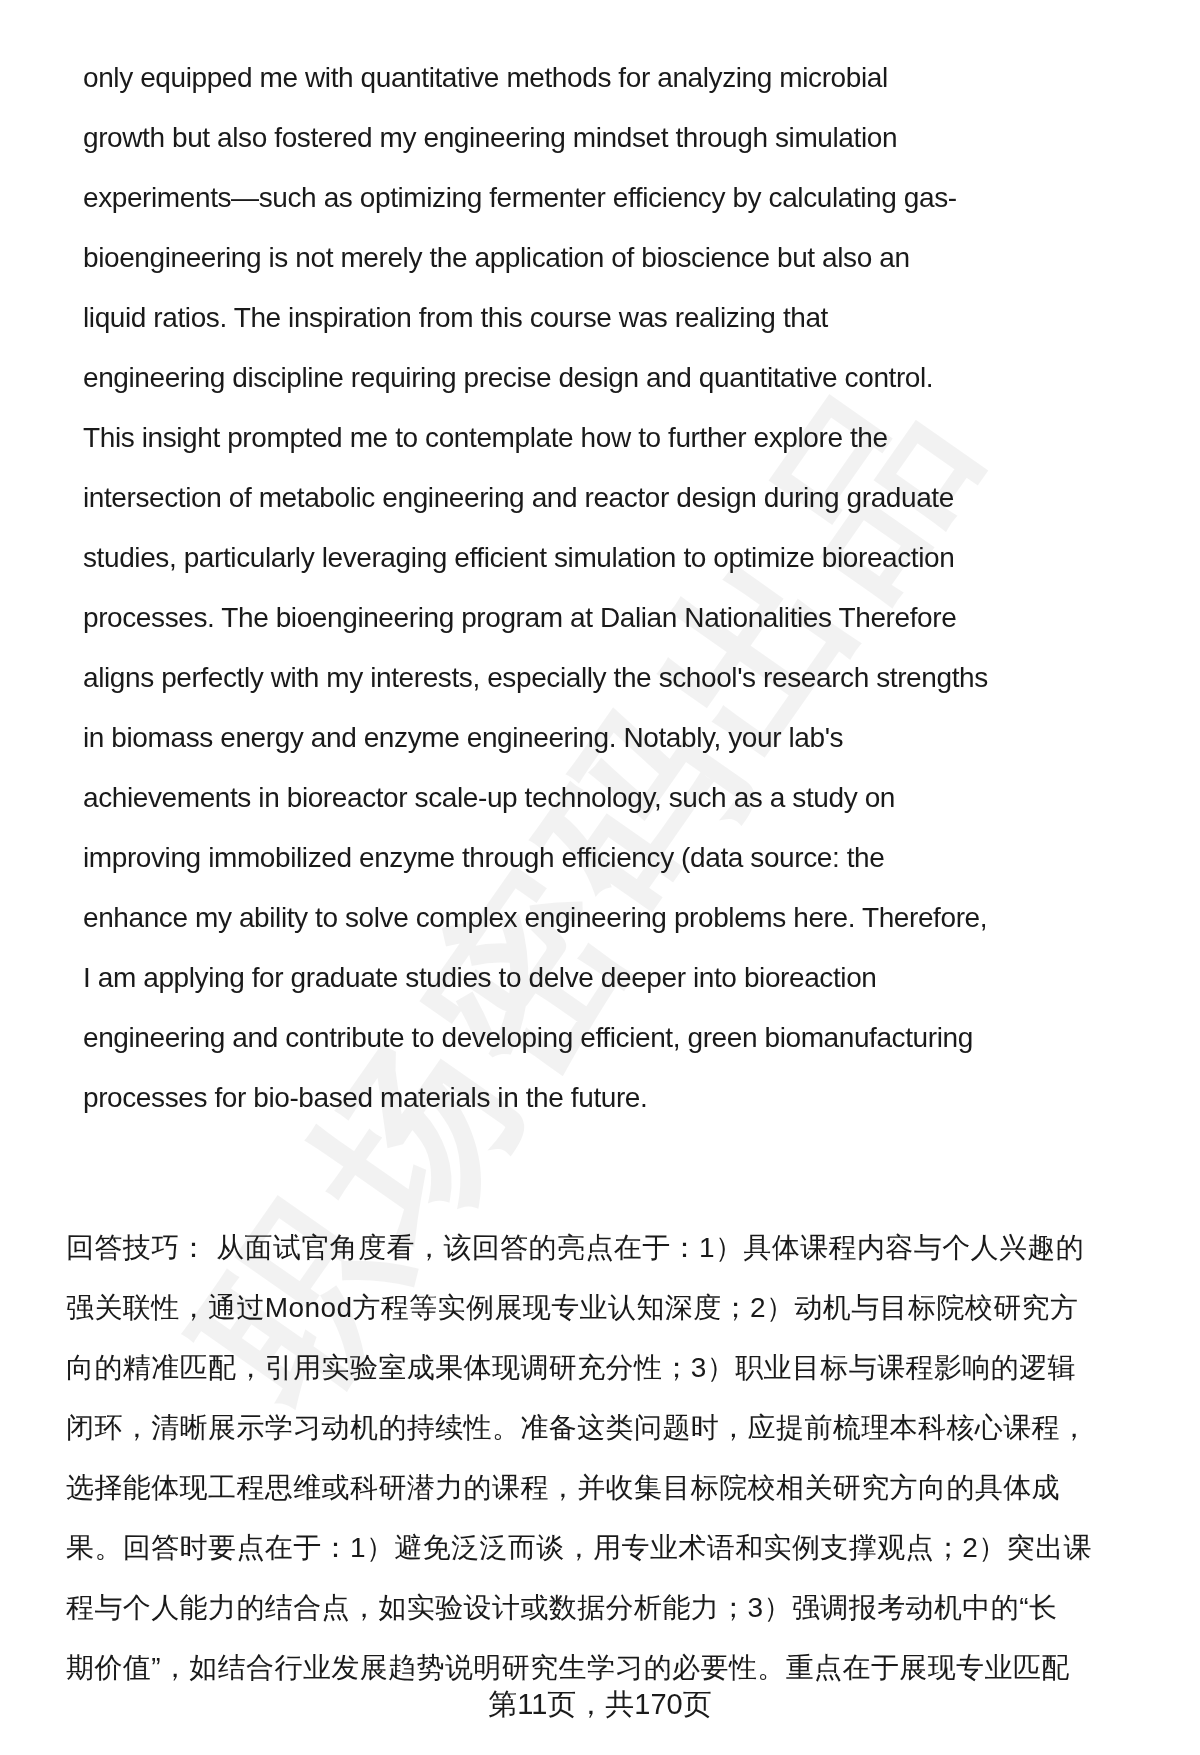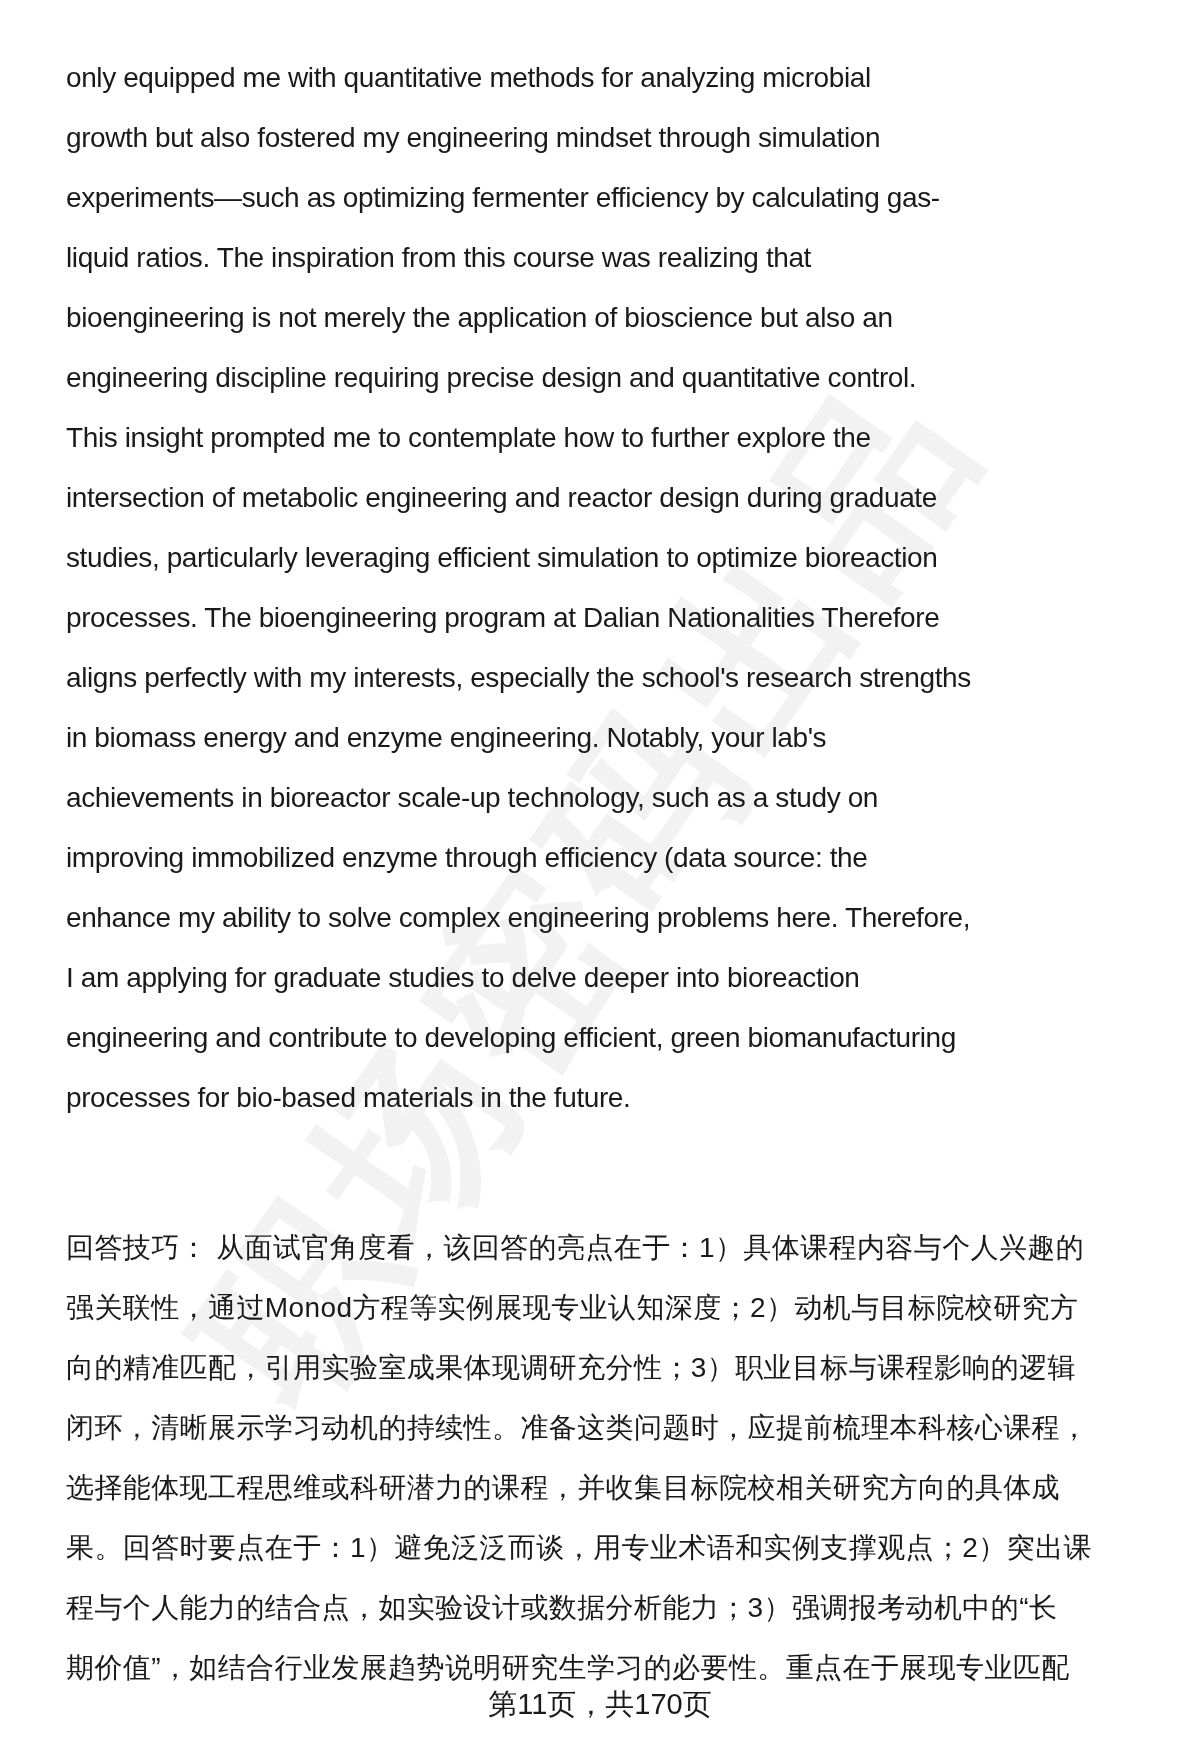--- a/index.html
+++ b/index.html
@@ -34,20 +34,21 @@
   .para {
     position: absolute;
     left: 66px;
     width: 1071px;
     z-index: 1;
   }
   .para-en {
     top: 48px;
     font-size: 28px;
     letter-spacing: -0.4px;
+    margin-left: 17px;
   }
   .para-zh {
     top: 1218px;
     font-size: 28px;
     letter-spacing: 0.4px;
   }
   .ln {
     height: 60px;
     line-height: 60px;
     white-space: nowrap;
@@ -67,22 +68,22 @@
 <body>
 
 <div class="page">
 
   <div class="watermark">职场密码出品</div>
 
   <div class="para para-en">
     <div class="ln">only equipped me with quantitative methods for analyzing microbial</div>
     <div class="ln">growth but also fostered my engineering mindset through simulation</div>
     <div class="ln">experiments—such as optimizing fermenter efficiency by calculating gas-</div>
+    <div class="ln">bioengineering is not merely the application of bioscience but also an</div>
     <div class="ln">liquid ratios. The inspiration from this course was realizing that</div>
-    <div class="ln">bioengineering is not merely the application of bioscience but also an</div>
     <div class="ln">engineering discipline requiring precise design and quantitative control.</div>
     <div class="ln">This insight prompted me to contemplate how to further explore the</div>
     <div class="ln">intersection of metabolic engineering and reactor design during graduate</div>
     <div class="ln">studies, particularly leveraging efficient simulation to optimize bioreaction</div>
     <div class="ln">processes. The bioengineering program at Dalian Nationalities Therefore</div>
     <div class="ln">aligns perfectly with my interests, especially the school's research strengths</div>
     <div class="ln">in biomass energy and enzyme engineering. Notably, your lab's</div>
     <div class="ln">achievements in bioreactor scale-up technology, such as a study on</div>
     <div class="ln">improving immobilized enzyme through efficiency (data source: the</div>
     <div class="ln">enhance my ability to solve complex engineering problems here. Therefore,</div>

